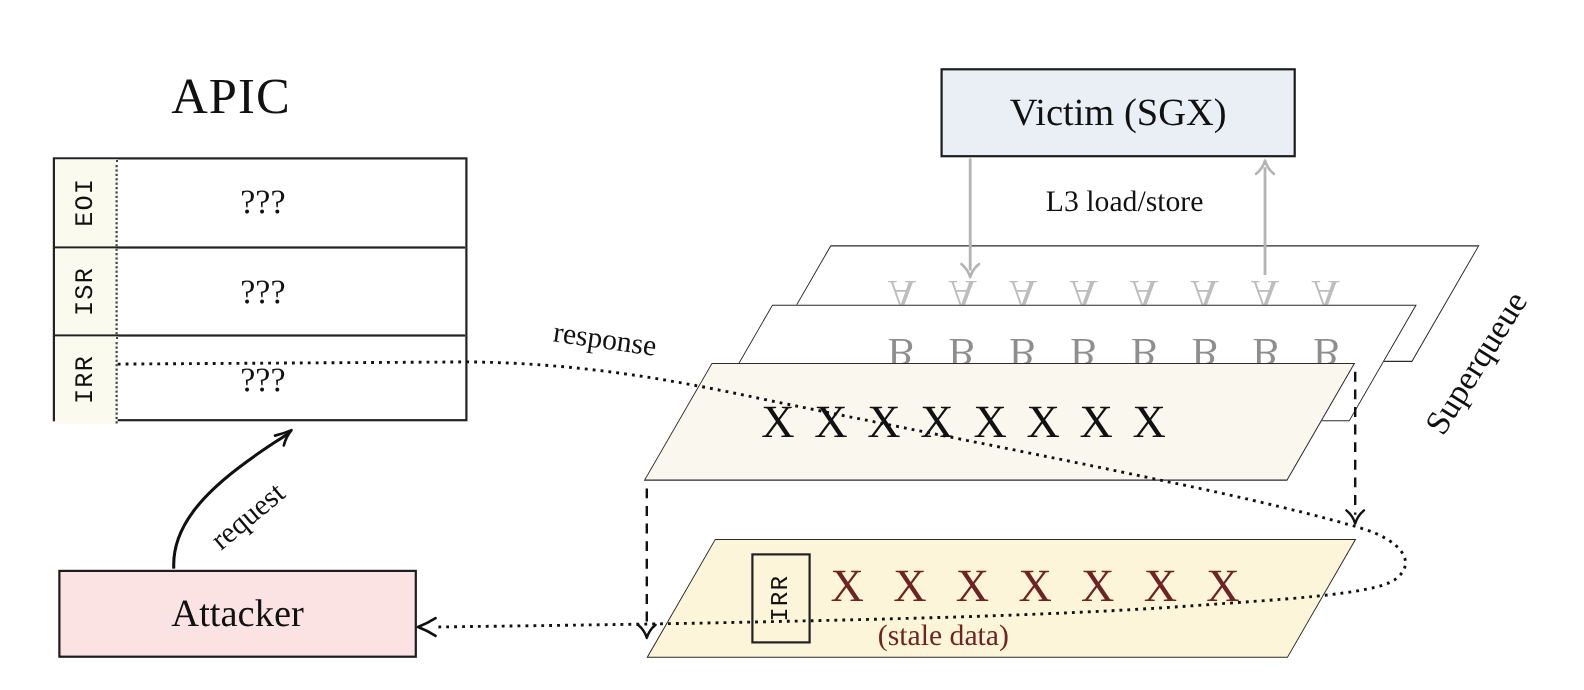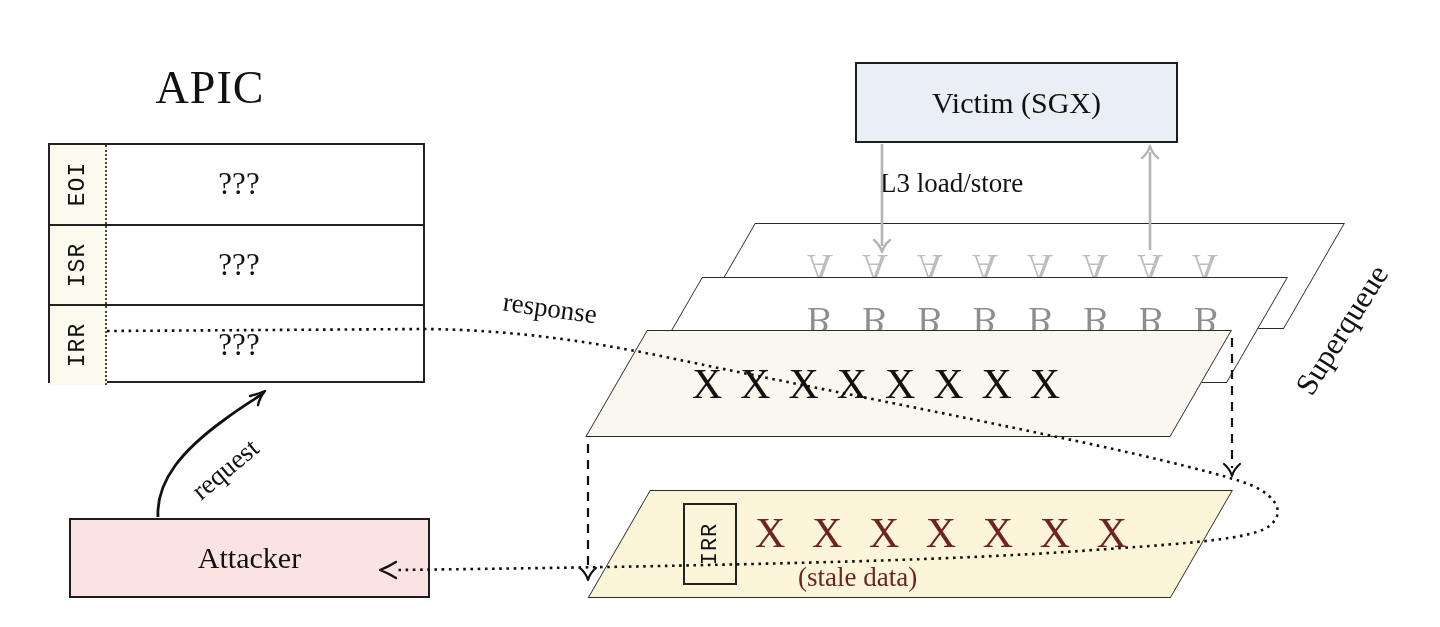--- a/index.html
+++ b/index.html
@@ -16,24 +16,24 @@
   .reg-row + .reg-row{border-top:2px solid #222;}
   .reg-label{width:55px;background:var(--register_label_fill);border-right:2px dotted #444;
              position:relative;flex:none;}
   .reg-label span{position:absolute;top:50%;left:50%;transform:translate(-50%,-50%) rotate(-90deg);
                   font-size:23px;letter-spacing:1px;white-space:nowrap;}
   .reg-value{flex:1;display:flex;align-items:center;justify-content:center;
              padding-right:52px;font-size:31px;}
 
   
   .node-box{position:absolute;display:flex;align-items:center;justify-content:center;
-            border:2px solid #1d1d1d;box-sizing:border-box;font-size:30px;z-index:20;}
+            border:2px solid #1d1d1d;box-sizing:border-box;font-size:35px;z-index:20;}
   .victim{left:855px;top:62px;width:323px;height:81px;background:var(--victim_fill);}
-  .attacker{left:69px;top:518px;width:361px;height:80px;background:var(--attacker_fill);text-align:center;}
-  .l3-label{position:absolute;left:880px;top:168px;width:214px;text-align:left;
+  .attacker{left:53px;top:518px;width:326px;height:80px;background:var(--attacker_fill);text-align:center;}
+  .l3-label{position:absolute;left:880px;top:168px;width:214px;text-align:right;
             font-size:27px;line-height:30px;z-index:20;}
 
   
   .plane{position:absolute;transform:skewX(-30deg);transform-origin:0 0;
          border:1.5px solid #2b2b2b;box-sizing:border-box;}
   .plane-back{left:755px;top:223px;width:590px;height:106px;background:#fff;z-index:10;}
   .plane-middle{left:702px;top:277px;width:586px;height:106px;background:#fff;z-index:12;}
   .plane-front{left:647px;top:330px;width:585px;height:107px;background:var(--front_plane_fill);z-index:14;}
   .plane-stale{left:650px;top:490px;width:583px;height:108px;background:var(--stale_plane_fill);z-index:8;}
 

